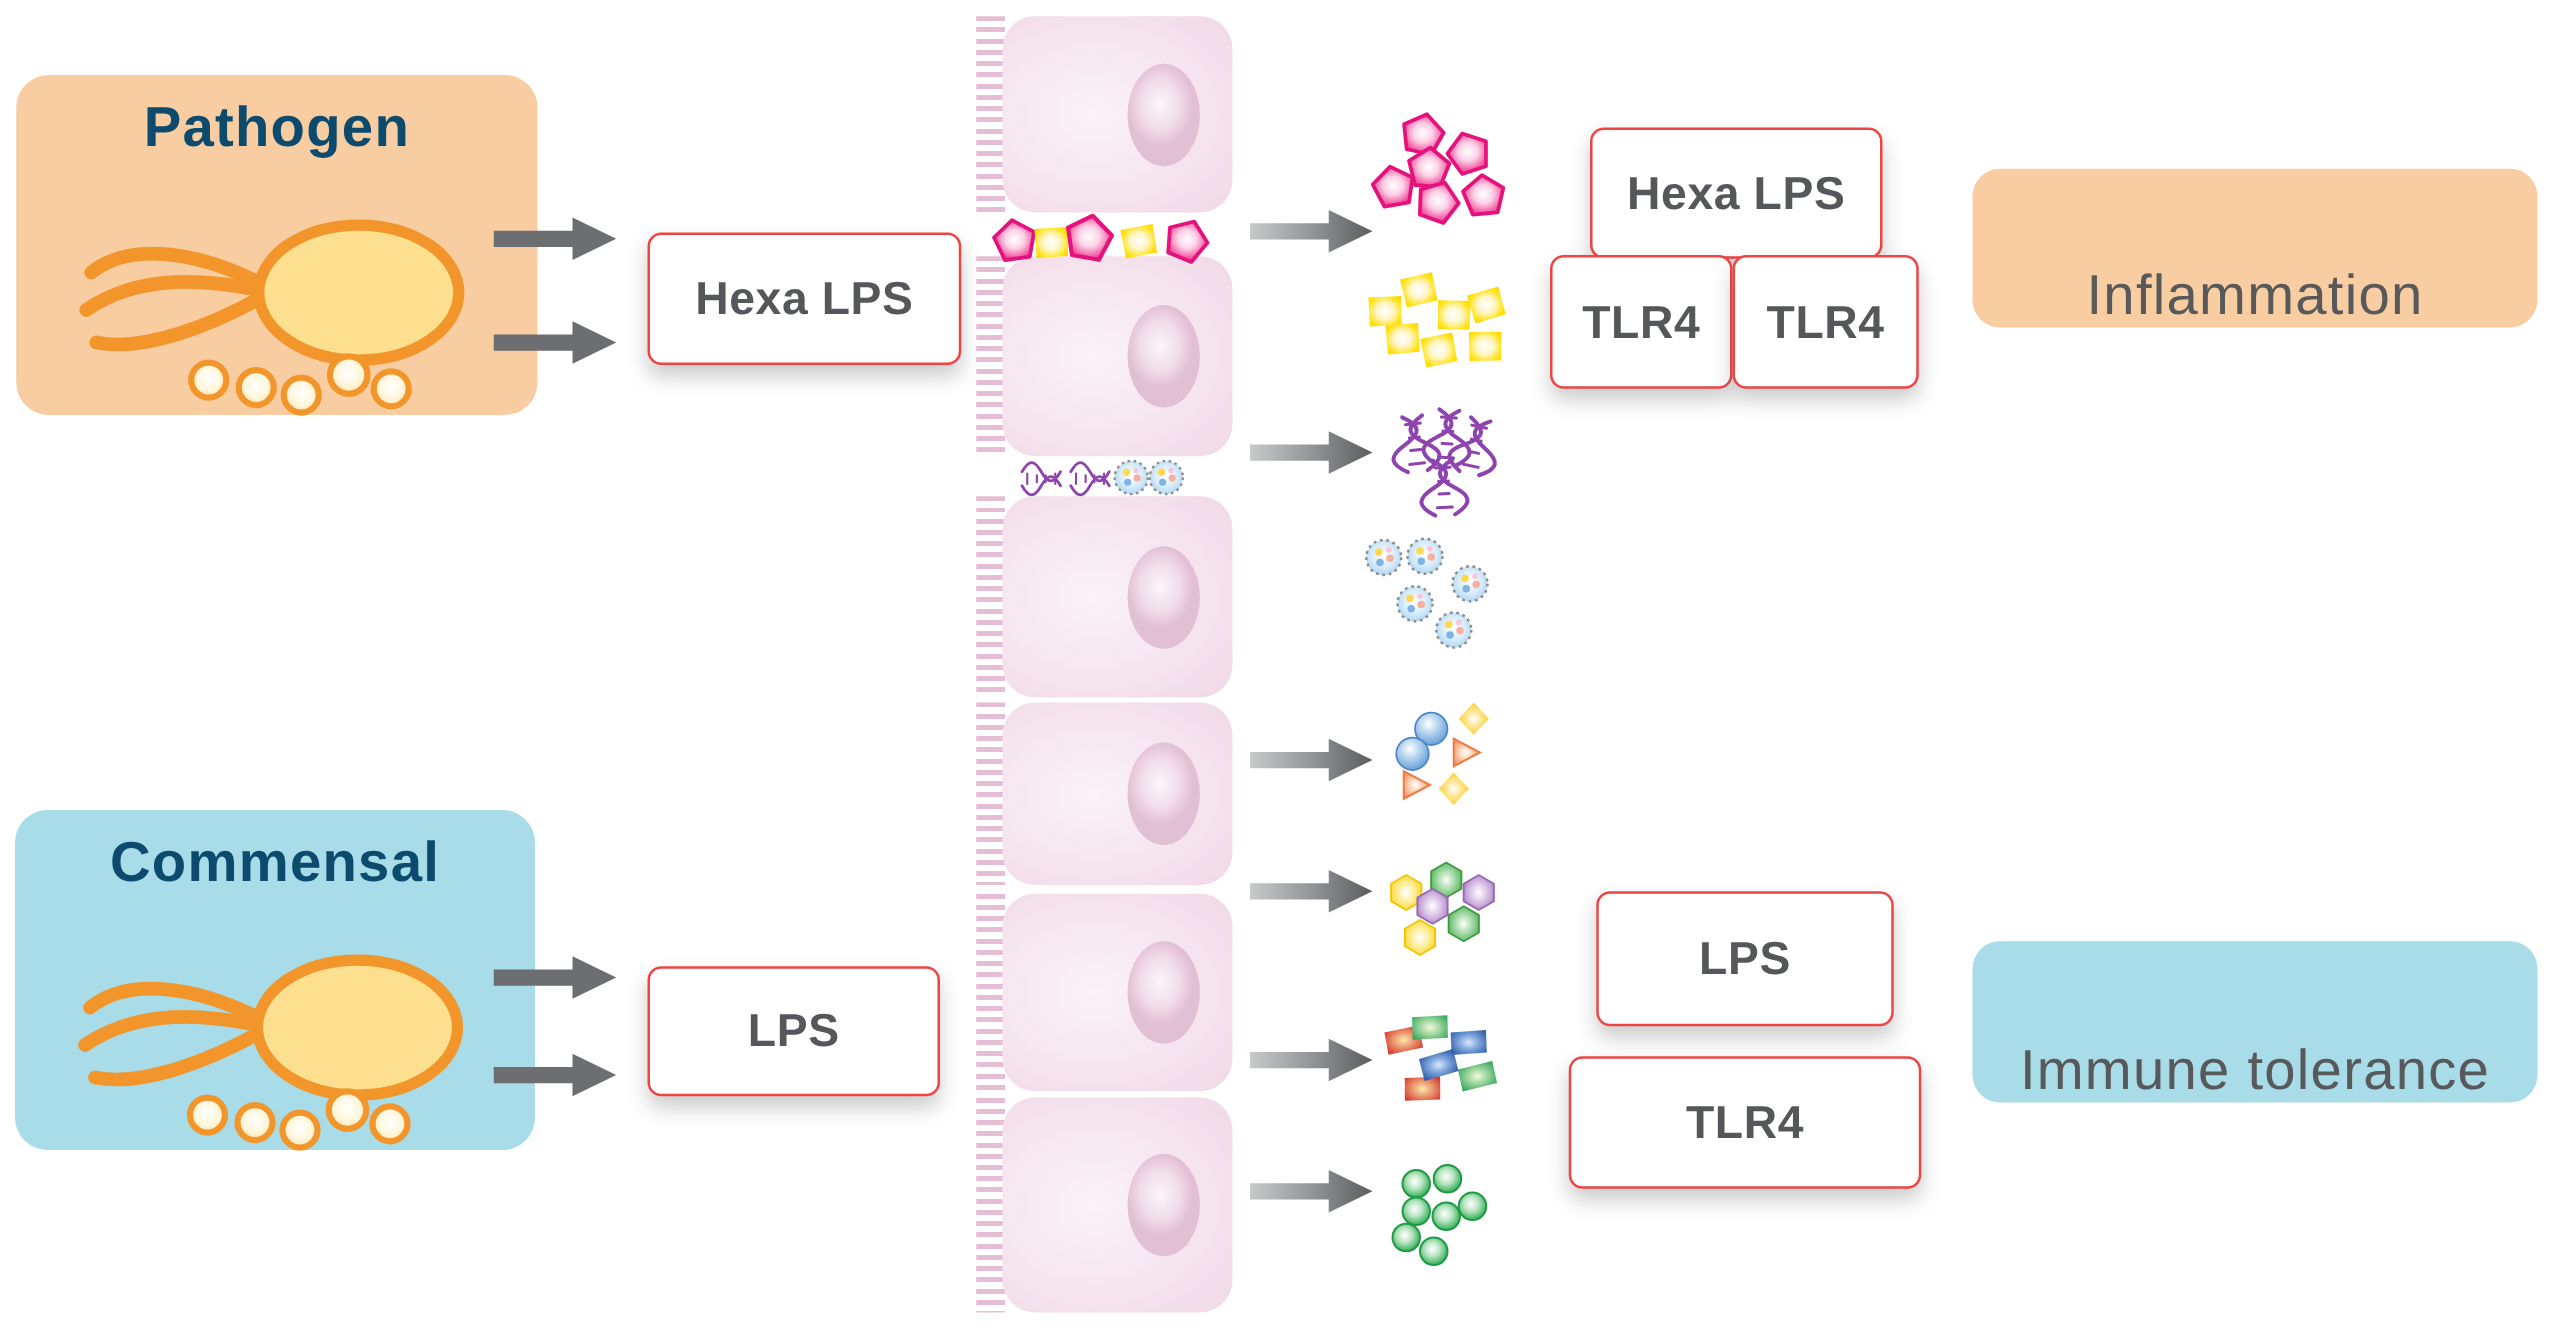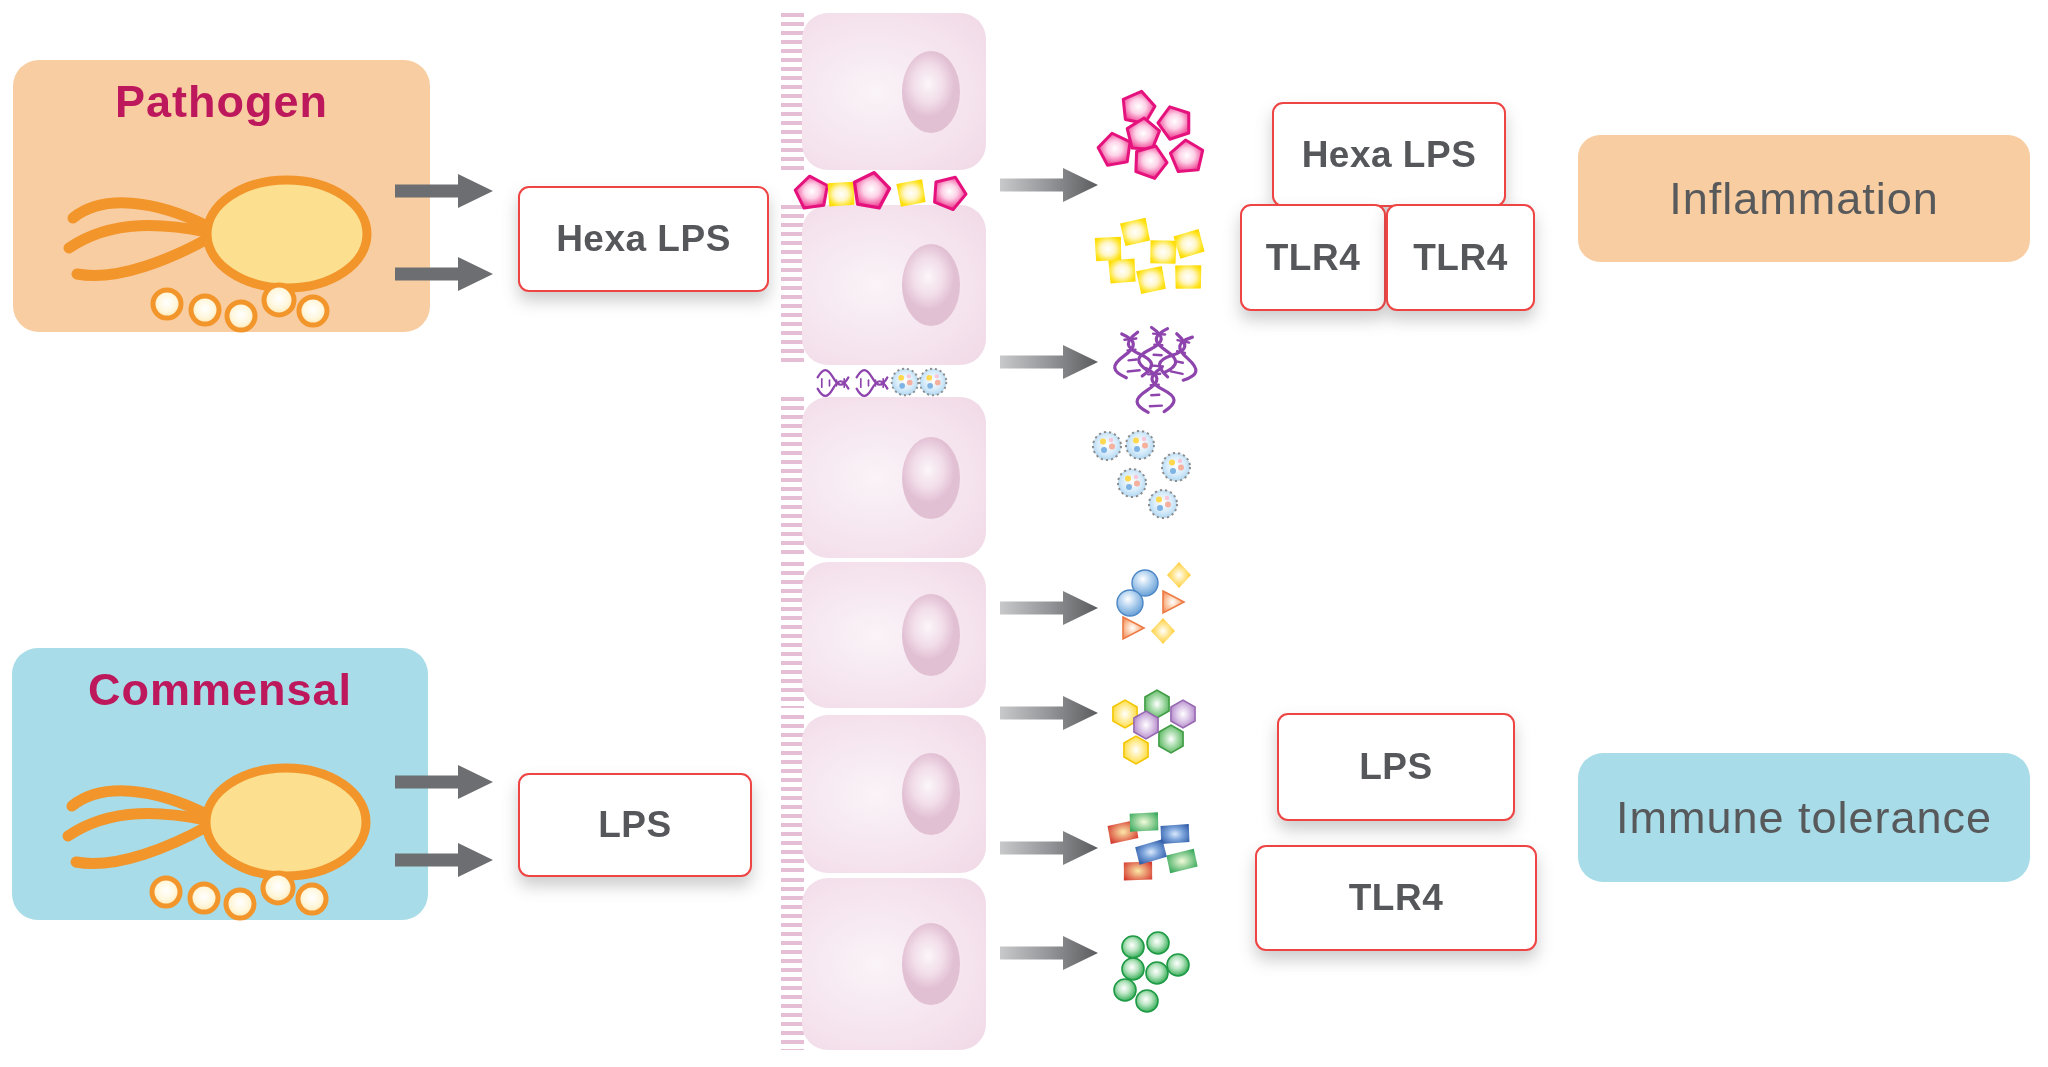--- a/index.html
+++ b/index.html
@@ -3,24 +3,24 @@
 <meta charset="utf-8">
 <style>
   html,body{margin:0;padding:0;background:#fff;}
   .stage{position:relative;width:2048px;height:1067px;background:#ffffff;overflow:hidden;
          font-family:"Liberation Sans",sans-serif;color:#56575B;}
   
   .panel{position:absolute;border-radius:26px;}
   .panel-orange{background:#F9CDA2;}
   .panel-blue{background:#A7DCE8;}
   .panel-title{position:absolute;top:16px;left:0;width:100%;text-align:center;
-               font-size:45px;font-weight:700;color:#be185d;letter-spacing:1px;}
+               font-size:45px;font-weight:700;color:#0c4a6e;letter-spacing:1px;}
   .bacterium-svg{position:absolute;left:42px;top:84px;width:330px;height:190px;overflow:visible;}
   
-  .outcome{position:absolute;border-radius:22px;display:flex;align-items:center;justify-content:center;}
+  .outcome{position:absolute;border-radius:22px;display:flex;align-items:flex-end;justify-content:center;}
   .outcome span{font-size:45px;font-weight:400;color:#58595B;letter-spacing:1px;}
   
   .wbox{position:absolute;background:#ffffff;border:2px solid #ef4444;border-radius:11px;
         box-shadow:0 9px 16px rgba(90,90,90,0.30);display:flex;align-items:center;justify-content:center;}
   .wbox span{font-size:37px;font-weight:700;color:#56575B;letter-spacing:0.5px;}
   
   .cell{position:absolute;left:802px;width:184px;border-radius:26px;
         background:radial-gradient(110% 95% at 40% 50%, #FAF3F8 0%, #F4E1EC 52%, #EBD0DF 100%);}
   .nucleus{position:absolute;left:100px;top:50%;transform:translateY(-50%);width:58px;height:82px;
            border-radius:50%;
@@ -339,17 +339,17 @@
   <div class="wbox" style="left:1277px;top:713px;width:234px;height:104px;">
     <span>LPS</span>
   </div>
   <div class="wbox" style="left:1255px;top:845px;width:278px;height:102px;">
     <span>TLR4</span>
   </div>
 
   <div class="outcome panel-orange" style="left:1578px;top:135px;width:452px;height:127px;">
     <span>Inflammation</span>
   </div>
-  <div class="outcome panel-blue" style="left:1578px;top:753px;width:452px;height:129px;border-radius:25px;">
+  <div class="outcome panel-blue" style="left:1578px;top:753px;width:452px;height:129px;">
     <span>Immune tolerance</span>
   </div>
 
 </div>
 
 </body></html>

